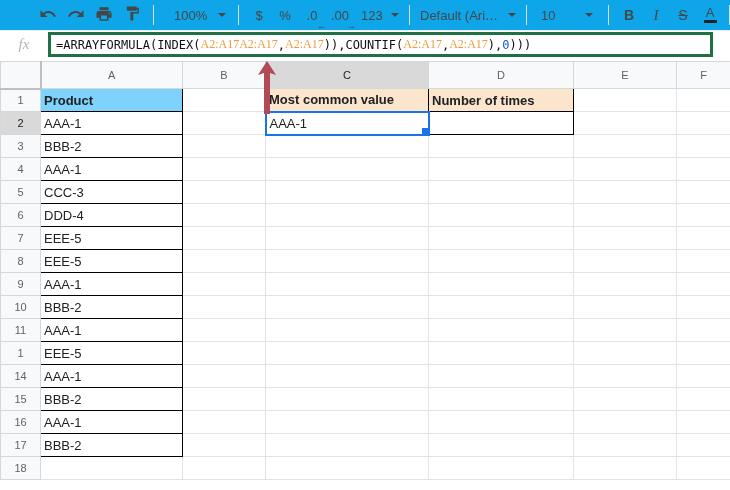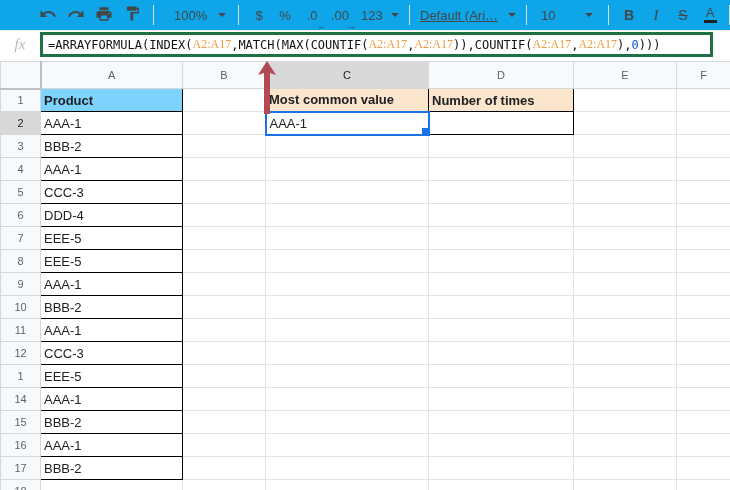--- a/index.html
+++ b/index.html
@@ -9,34 +9,34 @@
   
   .tb{position:absolute;top:0;left:0;width:730px;height:30px;background:#0ea5e9;
       display:flex;align-items:center;padding-left:36px;box-sizing:border-box;}
   .tbtn{display:flex;align-items:center;justify-content:center;height:24px;color:#444746;
         font-size:13px;cursor:pointer;flex:none;}
   .tbtn svg{fill:#444746;}
   .sep{width:1px;height:20px;background:#dadce0;flex:none;}
   .dd{width:0;height:0;border-left:4px solid transparent;border-right:4px solid transparent;
       border-top:4px solid #444746;flex:none;}
   .zoomsel{width:52px;margin-left:9px;justify-content:space-between;padding:0 2px;}
-  .fontsel{width:96px;justify-content:space-between;padding:0 2px;text-decoration:underline;}
+  .fontsel{width:96px;justify-content:space-between;padding:0 2px;}
   .sizesel{width:52px;justify-content:space-between;padding:0 6px;}
   .dec{position:relative;}
   .dec .sub{position:absolute;bottom:-4px;right:-3px;font-size:9px;color:#444746;}
   .bold-g{font-weight:bold;font-size:14px;}
   .ital-g{font-family:"Liberation Serif",serif;font-style:italic;font-size:15px;}
   .strk-g{font-size:14px;text-decoration:line-through;}
   .tcol{display:inline-flex;flex-direction:column;align-items:center;line-height:12px;}
   .tcol .bar{width:13px;height:3px;background:#202124;margin-top:1px;}
 
   
   .fbar{position:absolute;top:30px;left:0;width:730px;height:28px;background:#fff;
         border-top:1px solid #eceff1;display:flex;align-items:center;box-sizing:border-box;}
-  .fx{width:40px;text-align:center;font-family:"Liberation Serif",serif;font-style:italic;
+  .fx{width:48px;text-align:center;font-family:"Liberation Serif",serif;font-style:italic;
       font-size:15px;color:#b3b6ba;flex:none;}
   .fin{flex:1;margin-right:17px;height:19px;border:3px solid #1f7145;display:flex;
        align-items:center;padding-left:5px;overflow:hidden;white-space:nowrap;
        font-family:"DejaVu Sans Mono",monospace;font-size:12px;color:#111;}
   .fin span[data-c="r"]{color:#ee9b3d;font-family:Liberation Serif, serif;}
   .fin span[data-c="n"]{color:#1155cc;}
 
   
   .grid{position:absolute;top:61px;left:0;width:730px;height:429px;overflow:hidden;}
   table{border-collapse:collapse;table-layout:fixed;width:730px;}
@@ -135,21 +135,20 @@
     </div>
     <div class="sep" style="margin:0 8px"></div>
 
   </div>
 
   <div class="fbar">
     <span class="fx">fx</span>
     <div class="fin">
       <span data-c="k">=ARRAYFORMULA(INDEX(</span>
         <span data-c="r">A2:A17</span>
-        <span data-c="k">,MATCH(MAX(COUNTIF(</span>
         <span data-c="r">A2:A17</span>
         <span data-c="k">,</span>
         <span data-c="r">A2:A17</span>
         <span data-c="k">)),COUNTIF(</span>
         <span data-c="r">A2:A17</span>
         <span data-c="k">,</span>
         <span data-c="r">A2:A17</span>
         <span data-c="k">),</span>
         <span data-c="n">0</span>
         <span data-c="k">)))</span>
@@ -270,29 +269,20 @@
       <tr>
         <th>11</th>
         <td class="bb">AAA-1</td>
         <td></td>
             <td></td>
         <td></td>
             <td></td>
         <td></td>
       </tr>
       <tr>
-        <th>12</th>
-        <td class="bb">CCC-3</td>
-        <td></td>
-            <td></td>
-        <td></td>
-            <td></td>
-        <td></td>
-      </tr>
-      <tr>
         <th>1</th>
         <td class="bb">EEE-5</td>
         <td></td>
             <td></td>
         <td></td>
             <td></td>
         <td></td>
       </tr>
       <tr>
         <th>14</th>

